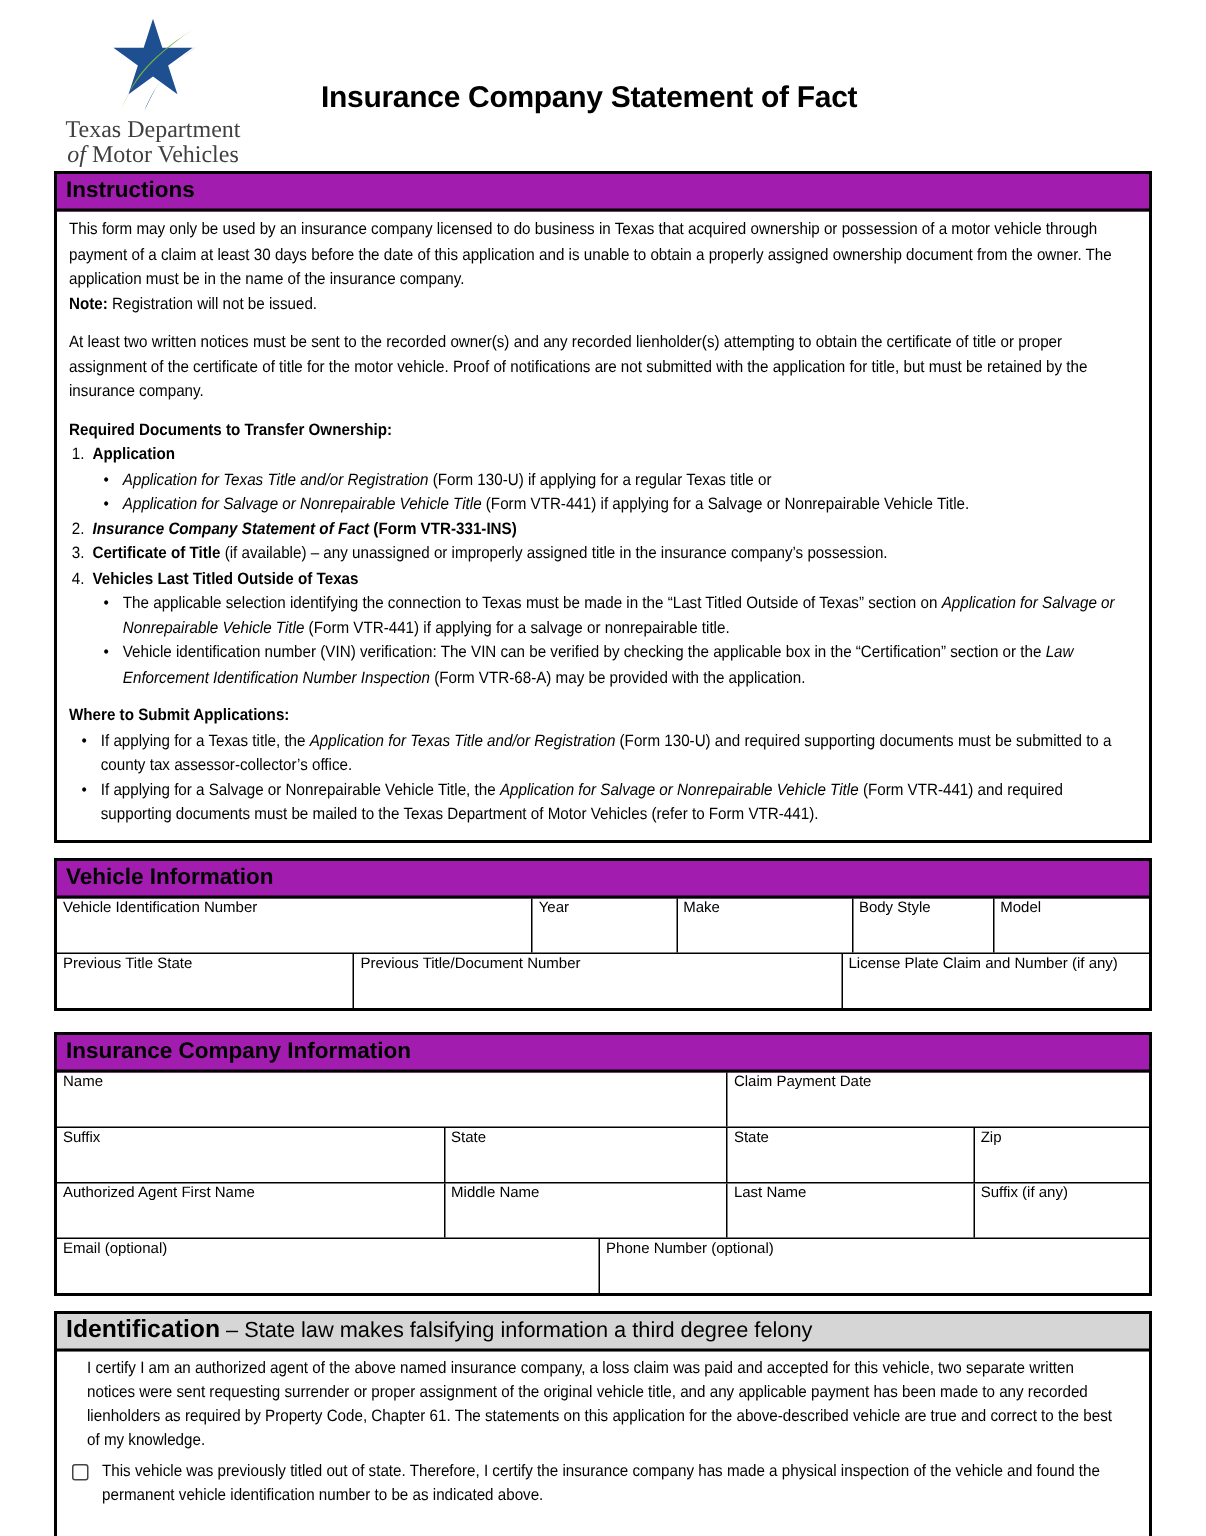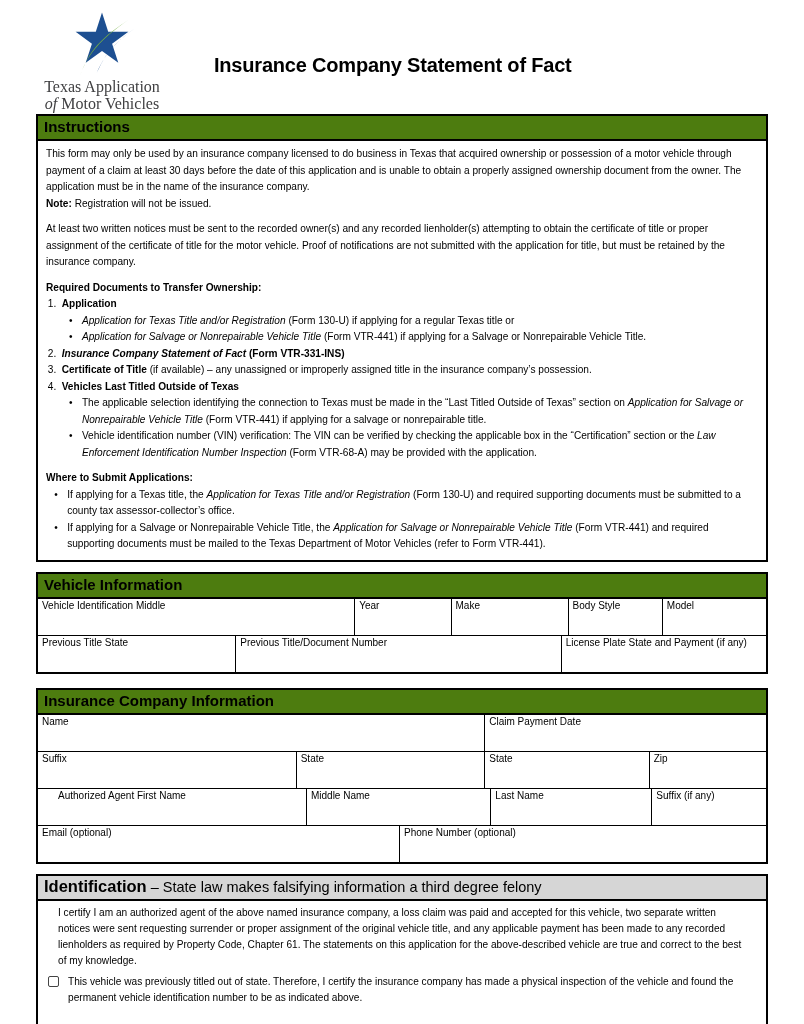--- a/index.html
+++ b/index.html
@@ -9,21 +9,21 @@
 
   
   .header{position:relative;height:104px}
   .logo{width:132px;text-align:center}
   .logo svg{display:block;margin:0 auto;width:76px;height:68px}
   .logo-text{font-family:"Liberation Serif",serif;font-size:16px;line-height:1.08;color:#404042;white-space:nowrap}
   .form-title{position:absolute;left:178px;top:44px;font-size:20px;font-weight:bold;letter-spacing:-0.2px}
 
   
   .sec{border:2px solid #000;margin-bottom:10px}
-  .sec-head{background:#4d7c0f;border-bottom:2px solid #000;font-weight:bold;font-size:15px;padding:2px 6px 3px;line-height:1.2}
+  .sec-head{background:#a21caf;border-bottom:2px solid #000;font-weight:bold;font-size:15px;padding:2px 6px 3px;line-height:1.2}
   .sec-body{padding:4px 8px 8px}
 
   
   .squeeze{width:108.5%;transform:scaleX(0.92);transform-origin:0 0}
 
   
   .blk{position:relative;font-size:11px;line-height:16.5px}
   .blk-sp{height:9px}
   .blk-h{font-weight:bold}
   .blk-n{padding-left:17px}
@@ -60,21 +60,21 @@
 <div class="page">
 
   <div class="header">
     <div class="logo">
       <svg viewBox="0 0 104 90" aria-hidden="true">
         <polygon fill="#1d4f91" points="52,2 60.5,28.3 88.1,28.3 65.8,44.5 74.3,70.7 52,54.5 29.7,70.7 38.2,44.5 15.9,28.3 43.5,28.3"></polygon>
         <path fill="#76b043" d="M22,88 C32,60 50,38 88,12 C60,30 40,48 31,68 C27,76 24,82 22,88 Z"></path>
         <path fill="#1d4f91" d="M44,86 C54,62 68,44 96,24 C76,38 60,54 51,72 C48,78 46,82 44,86 Z"></path>
       </svg>
       <div class="logo-text">
-        <div><span>Texas Application</span></div>
+        <div><span>Texas Department</span></div>
         <div><i>of</i><span> Motor Vehicles</span></div>
       </div>
     </div>
     <div class="form-title">Insurance Company Statement of Fact</div>
   </div>
 
   <section class="sec">
     <div class="sec-head">Instructions</div>
     <div class="sec-body">
       <div class="squeeze">
@@ -97,49 +97,49 @@
           <div class="blk blk-b1"><span class="marker">•</span><span>If applying for a Texas title, the </span><span class="s-i">Application for Texas Title and/or Registration</span><span> (Form 130-U) and required supporting documents must be submitted to a county tax assessor-collector’s office.</span></div>
           <div class="blk blk-b1"><span class="marker">•</span><span>If applying for a Salvage or Nonrepairable Vehicle Title, the </span><span class="s-i">Application for Salvage or Nonrepairable Vehicle Title</span><span> (Form VTR-441) and required supporting documents must be mailed to the Texas Department of Motor Vehicles (refer to Form VTR-441).</span></div>
         </div>
     </div>
   </section>
 
   <section class="sec" style="margin-bottom:14px">
     <div class="sec-head">Vehicle Information</div>
     <div class="ftable">
         <div class="trow">
-          <div class="tcell" style="width: 44.7%;"><span class="tlabel">Vehicle Identification Middle</span></div>
+          <div class="tcell" style="width: 44.7%;"><span class="tlabel">Vehicle Identification Number</span></div>
           <div class="tcell" style="width: 13.6%;"><span class="tlabel">Year</span></div>
           <div class="tcell" style="width: 13.7%;"><span class="tlabel">Make</span></div>
           <div class="tcell" style="width: 13.3%; margin-left: 20px;"><span class="tlabel">Body Style</span></div>
           <div class="tcell" style="width: 14.7%;"><span class="tlabel">Model</span></div>
         </div>
         <div class="trow">
           <div class="tcell" style="width: 27.1%;"><span class="tlabel">Previous Title State</span></div>
           <div class="tcell" style="width: 44.7%;"><span class="tlabel">Previous Title/Document Number</span></div>
-          <div class="tcell" style="width: 28.2%;"><span class="tlabel">License Plate State and Payment (if any)</span></div>
+          <div class="tcell" style="width: 28.2%;"><span class="tlabel">License Plate Claim and Number (if any)</span></div>
         </div>
       </div>
   </section>
 
   <section class="sec">
     <div class="sec-head">Insurance Company Information</div>
     <div class="ftable">
         <div class="trow">
           <div class="tcell" style="width: 61.3%;"><span class="tlabel">Name</span></div>
           <div class="tcell" style="width: 38.7%;"><span class="tlabel">Claim Payment Date</span></div>
         </div>
         <div class="trow">
           <div class="tcell" style="width: 35.4%;"><span class="tlabel">Suffix</span></div>
           <div class="tcell" style="width: 25.9%;"><span class="tlabel">State</span></div>
           <div class="tcell" style="width: 22.6%;"><span class="tlabel">State</span></div>
           <div class="tcell" style="width: 16.1%;"><span class="tlabel">Zip</span></div>
         </div>
         <div class="trow">
-          <div class="tcell" style="width: 35.4%; margin-left: 16px;"><span class="tlabel">Authorized Agent First Name</span></div>
+          <div class="tcell" style="width: 35.4%;"><span class="tlabel">Authorized Agent First Name</span></div>
           <div class="tcell" style="width: 25.9%;"><span class="tlabel">Middle Name</span></div>
           <div class="tcell" style="width: 22.6%;"><span class="tlabel">Last Name</span></div>
           <div class="tcell" style="width: 16.1%;"><span class="tlabel">Suffix (if any)</span></div>
         </div>
         <div class="trow">
           <div class="tcell" style="width: 49.6%;"><span class="tlabel">Email (optional)</span></div>
           <div class="tcell" style="width: 50.4%;"><span class="tlabel">Phone Number (optional)</span></div>
         </div>
       </div>
   </section>

